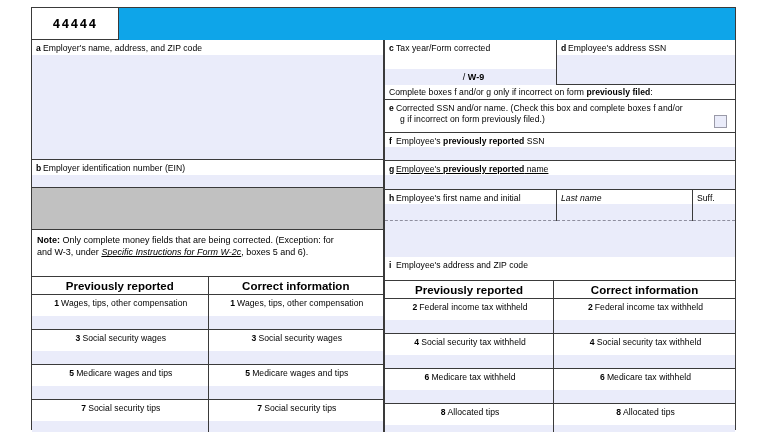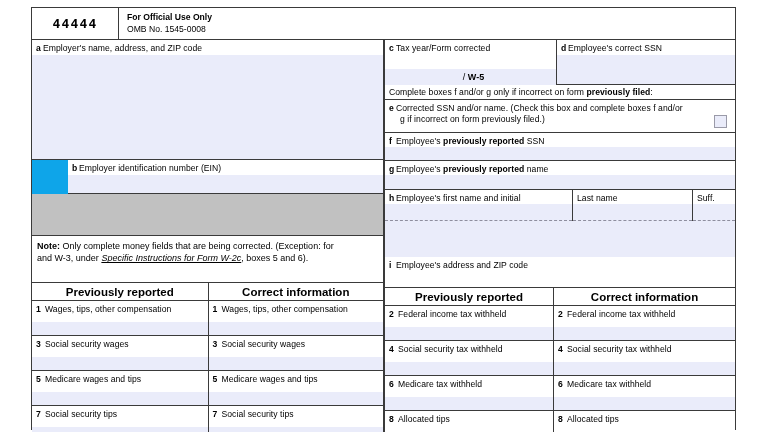--- a/index.html
+++ b/index.html
@@ -101,21 +101,21 @@
 
   
   .col-left  { width: 353px; }   
   .col-right { flex: 1; }
 
   
   .box-a { height: 120px; }
   .box-a .fill { top: 15px; }
 
   
-  .box-b { height: 34px; margin-left: 36px; }
+  .box-b { height: 28px; }
   .box-b .fill { top: 15px; }
 
   
   .gray-block {
     height: 42px;
     background: #c1c1c1;
   }
 
   
   .note {
@@ -166,58 +166,59 @@
   }
 
   .box-complete {
     height: 15px;
   }
   .box-complete .lbl { padding-top: 2px; }
 
   .box-f { height: 28px; }
   .box-f .fill { top: 14px; }
 
-  .box-g { height: 29px; }
+  .box-g { height: 29px; text-decoration: underline; }
   .box-g .fill { top: 14px; }
 
   
-  .box-h-first { width: 188px; height: 31px; }
-  .box-h-last  { flex: 1; height: 31px; }
+  .box-h-first { width: 172px; height: 31px; }
+  .box-h-last  { flex: 1; height: 31px; font-style: italic; }
   .box-h-suff  { width: 42px; height: 31px; }
   .box-h-first .fill, .box-h-last .fill, .box-h-suff .fill { top: 14px; }
   .dashed-sep {
     position: absolute;
     left: 0; right: 0;
     bottom: 0;
     border-bottom: 1px dashed #8e8e9e;
   }
 
   
   .addr-blank {
     height: 36px;
     background: #eaecfa;
   }
-  .box-i { height: 31px; }
+  .box-i { height: 24px; }
 
   
   .colhead {
     height: 18px;
     display: flex;
     align-items: center;
     justify-content: center;
     font-size: 11.5px;
     font-weight: bold;
     box-sizing: border-box;
   }
 
   
   .money-cell {
     height: 35px;
     position: relative;
     box-sizing: border-box;
+    text-align: center;
   }
   .money-cell .fill { top: 21px; }
   .money-cell .lbl { padding-top: 3px; font-size: 8.6px; }
   .money-cell .num {
     font-weight: bold;
     display: inline-block;
     min-width: 9px;
   }
 
   .qcol { width: 176.5px; }
@@ -227,24 +228,20 @@
 </head>
 <body>
 
 <div class="page">
   <div class="form">
 
     <div class="row">
       <div class="cell br bb hdr-left">
         <span class="code44">44444</span>
       </div>
-      <div class="cell bb hdr-right">
-        <div class="hdr-official">For Official Use Only</div>
-        <div class="hdr-omb">OMB No. 1545-0008</div>
-      </div>
     </div>
 
     <div class="row">
 
       <div class="col-left">
 
         <div class="cell bb br-thick box-a">
           <div class="lbl">
             <span class="ltr">a</span><span>Employer's name, address, and ZIP code</span>
           </div>
@@ -319,26 +316,26 @@
       <div class="col-right">
 
         <div class="row">
           <div class="cell bb br box-c">
             <div class="lbl">
               <span class="ltr">c</span><span>Tax year/Form corrected</span>
             </div>
             <div class="fill"></div>
             <div class="w2">
               <span>/</span>
-              <b>W-5</b>
+              <b>W-9</b>
             </div>
           </div>
           <div class="cell bb box-d">
             <div class="lbl">
-              <span class="ltr">d</span><span>Employee's correct SSN</span>
+              <span class="ltr">d</span><span>Employee's address SSN</span>
             </div>
             <div class="fill"></div>
           </div>
         </div>
 
         <div class="cell bb box-complete">
           <div class="lbl">
             <span>Complete boxes f and/or g only if incorrect on form </span><b>previously filed</b><span>:</span>
           </div>
         </div>

